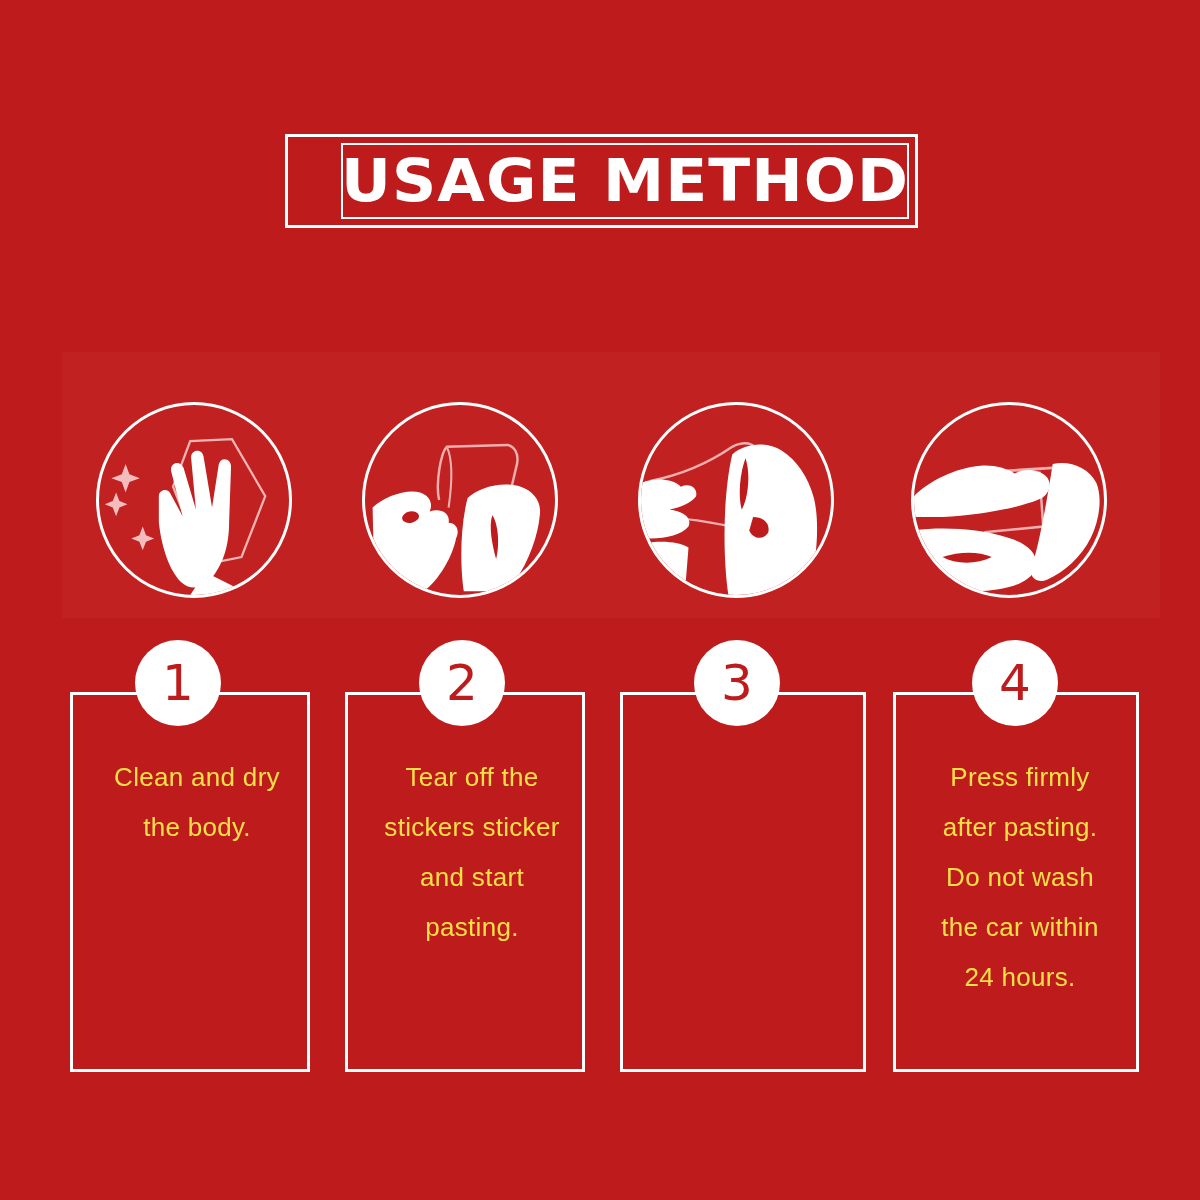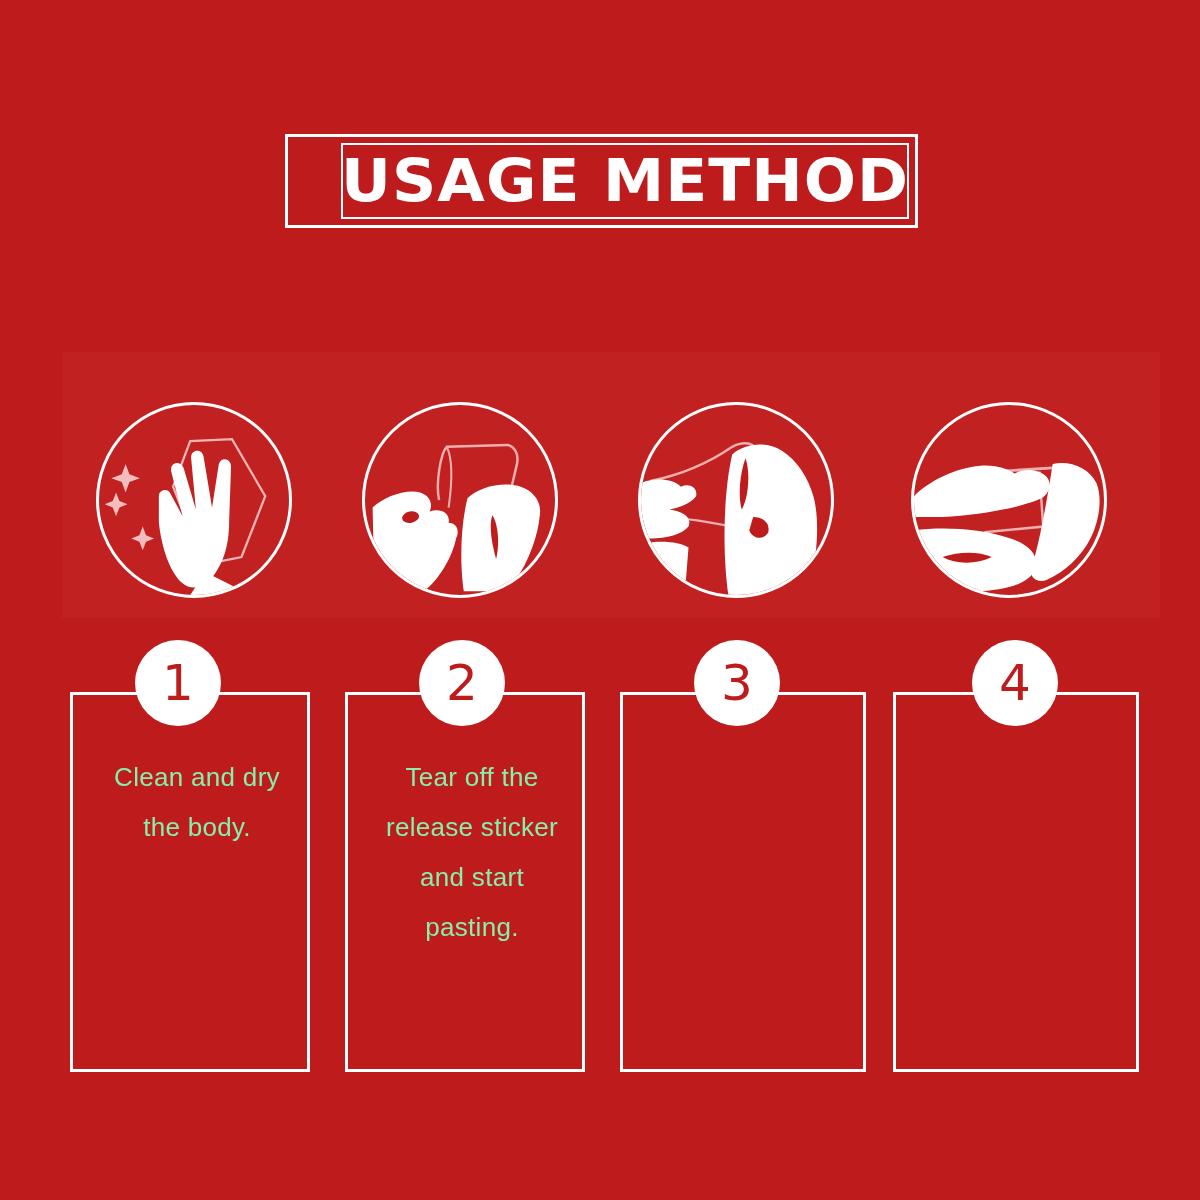--- a/index.html
+++ b/index.html
@@ -138,21 +138,21 @@
   #step-col-1 .step-badge { left: 108px; }
   #step-col-2 .step-badge { left: 117px; }
   #step-col-3 .step-badge { left: 117px; }
   #step-col-4 .step-badge { left: 122px; }
 
   .step-text {
     position: absolute;
     left: 10px;
     right: 6px;
     top: 112px;
-    color: #86efac;
+    color: #fde047;
     font-family: "Liberation Sans", sans-serif;
     font-weight: 300;
     font-size: 26px;
     line-height: 50px;
     text-align: center;
     white-space: pre-line;
     letter-spacing: 0.3px;
   }
 </style>
 </head>
@@ -286,28 +286,33 @@
     <div class="step-box"></div>
     <div class="step-badge">1</div>
     <div class="step-text">Clean and dry
 the body.</div>
   </div>
 
   <div class="step-col" id="step-col-2">
     <div class="step-box"></div>
     <div class="step-badge">2</div>
     <div class="step-text">Tear off the
-release sticker
+stickers sticker
 and start
 pasting.</div>
   </div>
 
   <div class="step-col" id="step-col-3">
     <div class="step-box"></div>
     <div class="step-badge">3</div>
   </div>
 
   <div class="step-col" id="step-col-4">
     <div class="step-box"></div>
     <div class="step-badge">4</div>
+    <div class="step-text">Press firmly
+after pasting.
+Do not wash
+the car within
+24 hours.</div>
   </div>
 
 </div>
 
 </body></html>

